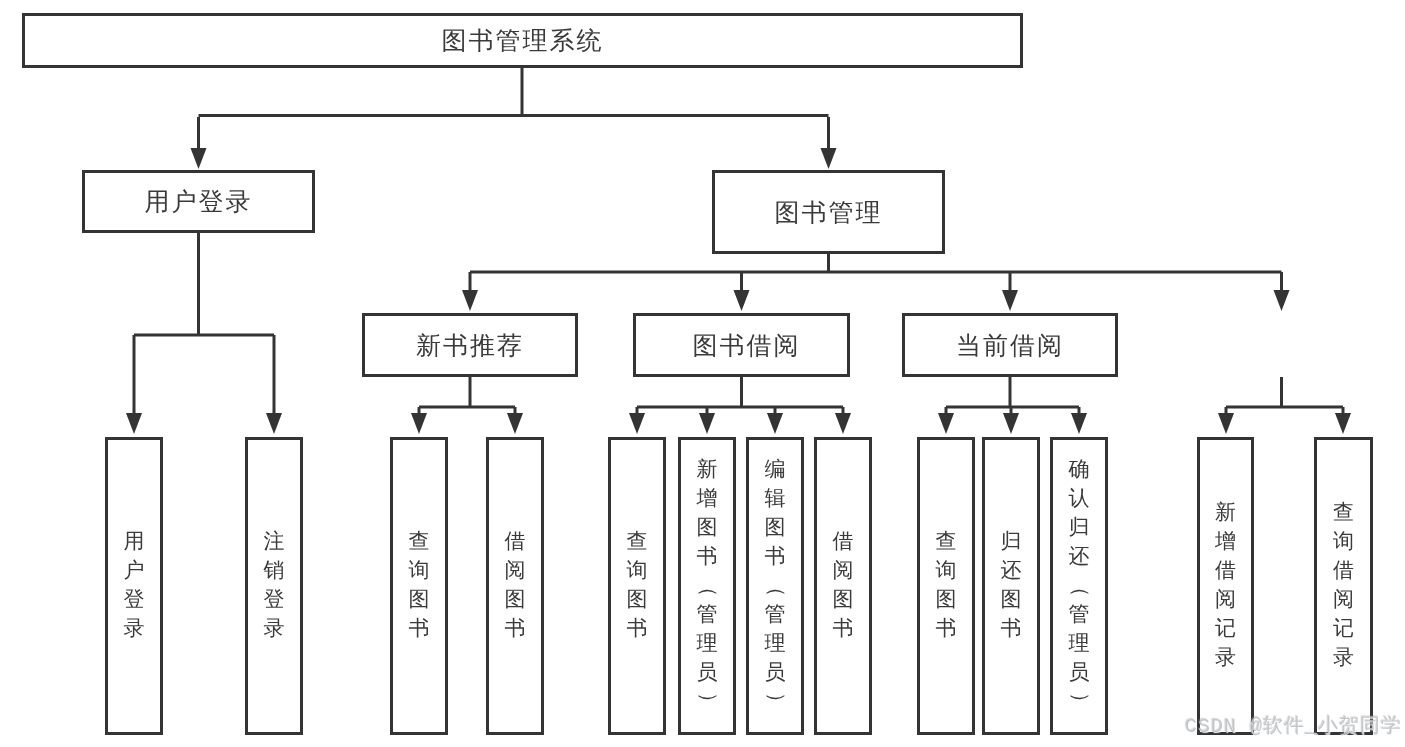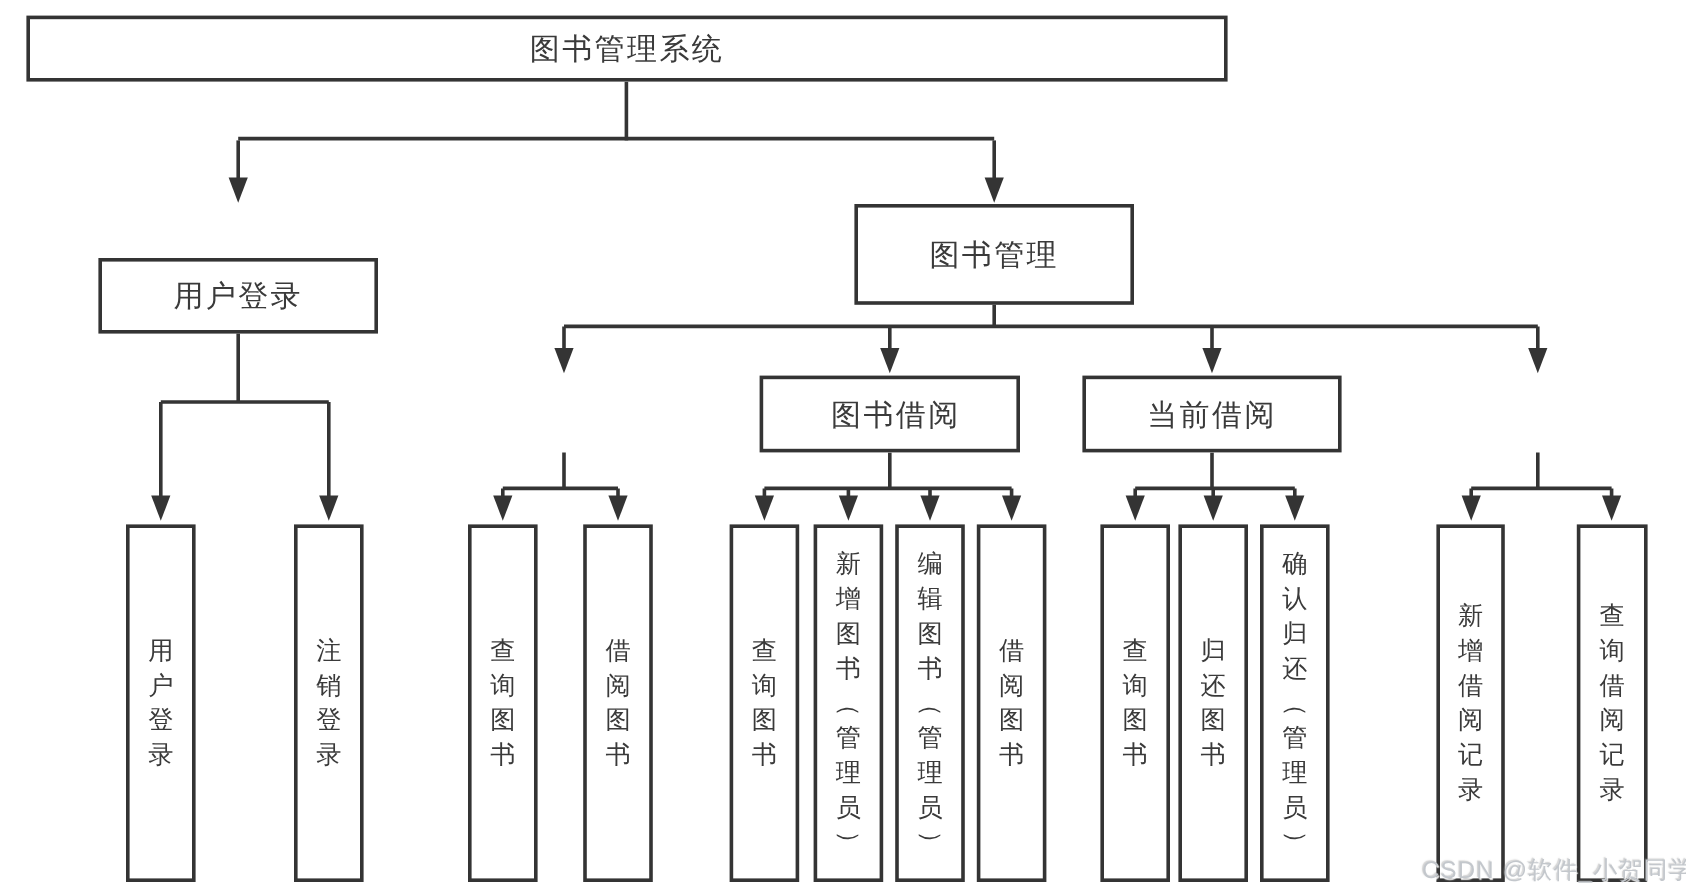--- a/index.html
+++ b/index.html
@@ -1,21 +1,21 @@
 <!DOCTYPE html>
 <html><head>
 <meta charset="utf-8">
 <style>
   html, body { margin: 0; padding: 0; background: #ffffff; }
   .canvas {
     position: relative;
     width: 1405px;
     height: 747px;
     background: #ffffff;
-    font-family: Liberation Sans, sans-serif;
+    font-family: Liberation Mono, monospace;
     color: #3a3a3a;
     overflow: hidden;
   }
   .wires { position: absolute; left: 0; top: 0; width: 1405px; height: 747px; z-index: 0; }
   .hbox {
     position: absolute;
     box-sizing: border-box;
     border: 3px solid #343434;
     background: #ffffff;
     display: flex;
@@ -108,27 +108,30 @@
       <polygon points="1071,413 1087,413 1079,434"></polygon>
       <polygon points="1218,413 1234,413 1226,434"></polygon>
       <polygon points="1335,413 1351,413 1343,434"></polygon>
     </g>
   </svg>
 
   <div class="hbox" style="left:22px; top:13px; width:1001px; height:55px;">
     <span>图书管理系统</span>
   </div>
 
-  <div class="hbox" style="left:82px; top:170px; width:233px; height:63px;margin-top:45px;">
+  <div class="hbox" style="left:82px; top:170px; width:233px; height:63px;">
     <span>用户登录</span>
   </div>
   <div class="hbox" style="left:712px; top:170px; width:233px; height:84px;">
     <span>图书管理</span>
   </div>
 
+  <div class="hbox" style="left:362px; top:313px; width:216px; height:64px;">
+    <span>新书推荐</span>
+  </div>
   <div class="hbox" style="left:633px; top:313px; width:217px; height:64px;padding-left:10px;">
     <span>图书借阅</span>
   </div>
   <div class="hbox" style="left:902px; top:313px; width:216px; height:64px;text-align:center;">
     <span>当前借阅</span>
   </div>
 
   <div class="vbox" style="left:105px;">
     <div class="vlabel">
         <span>用</span>

